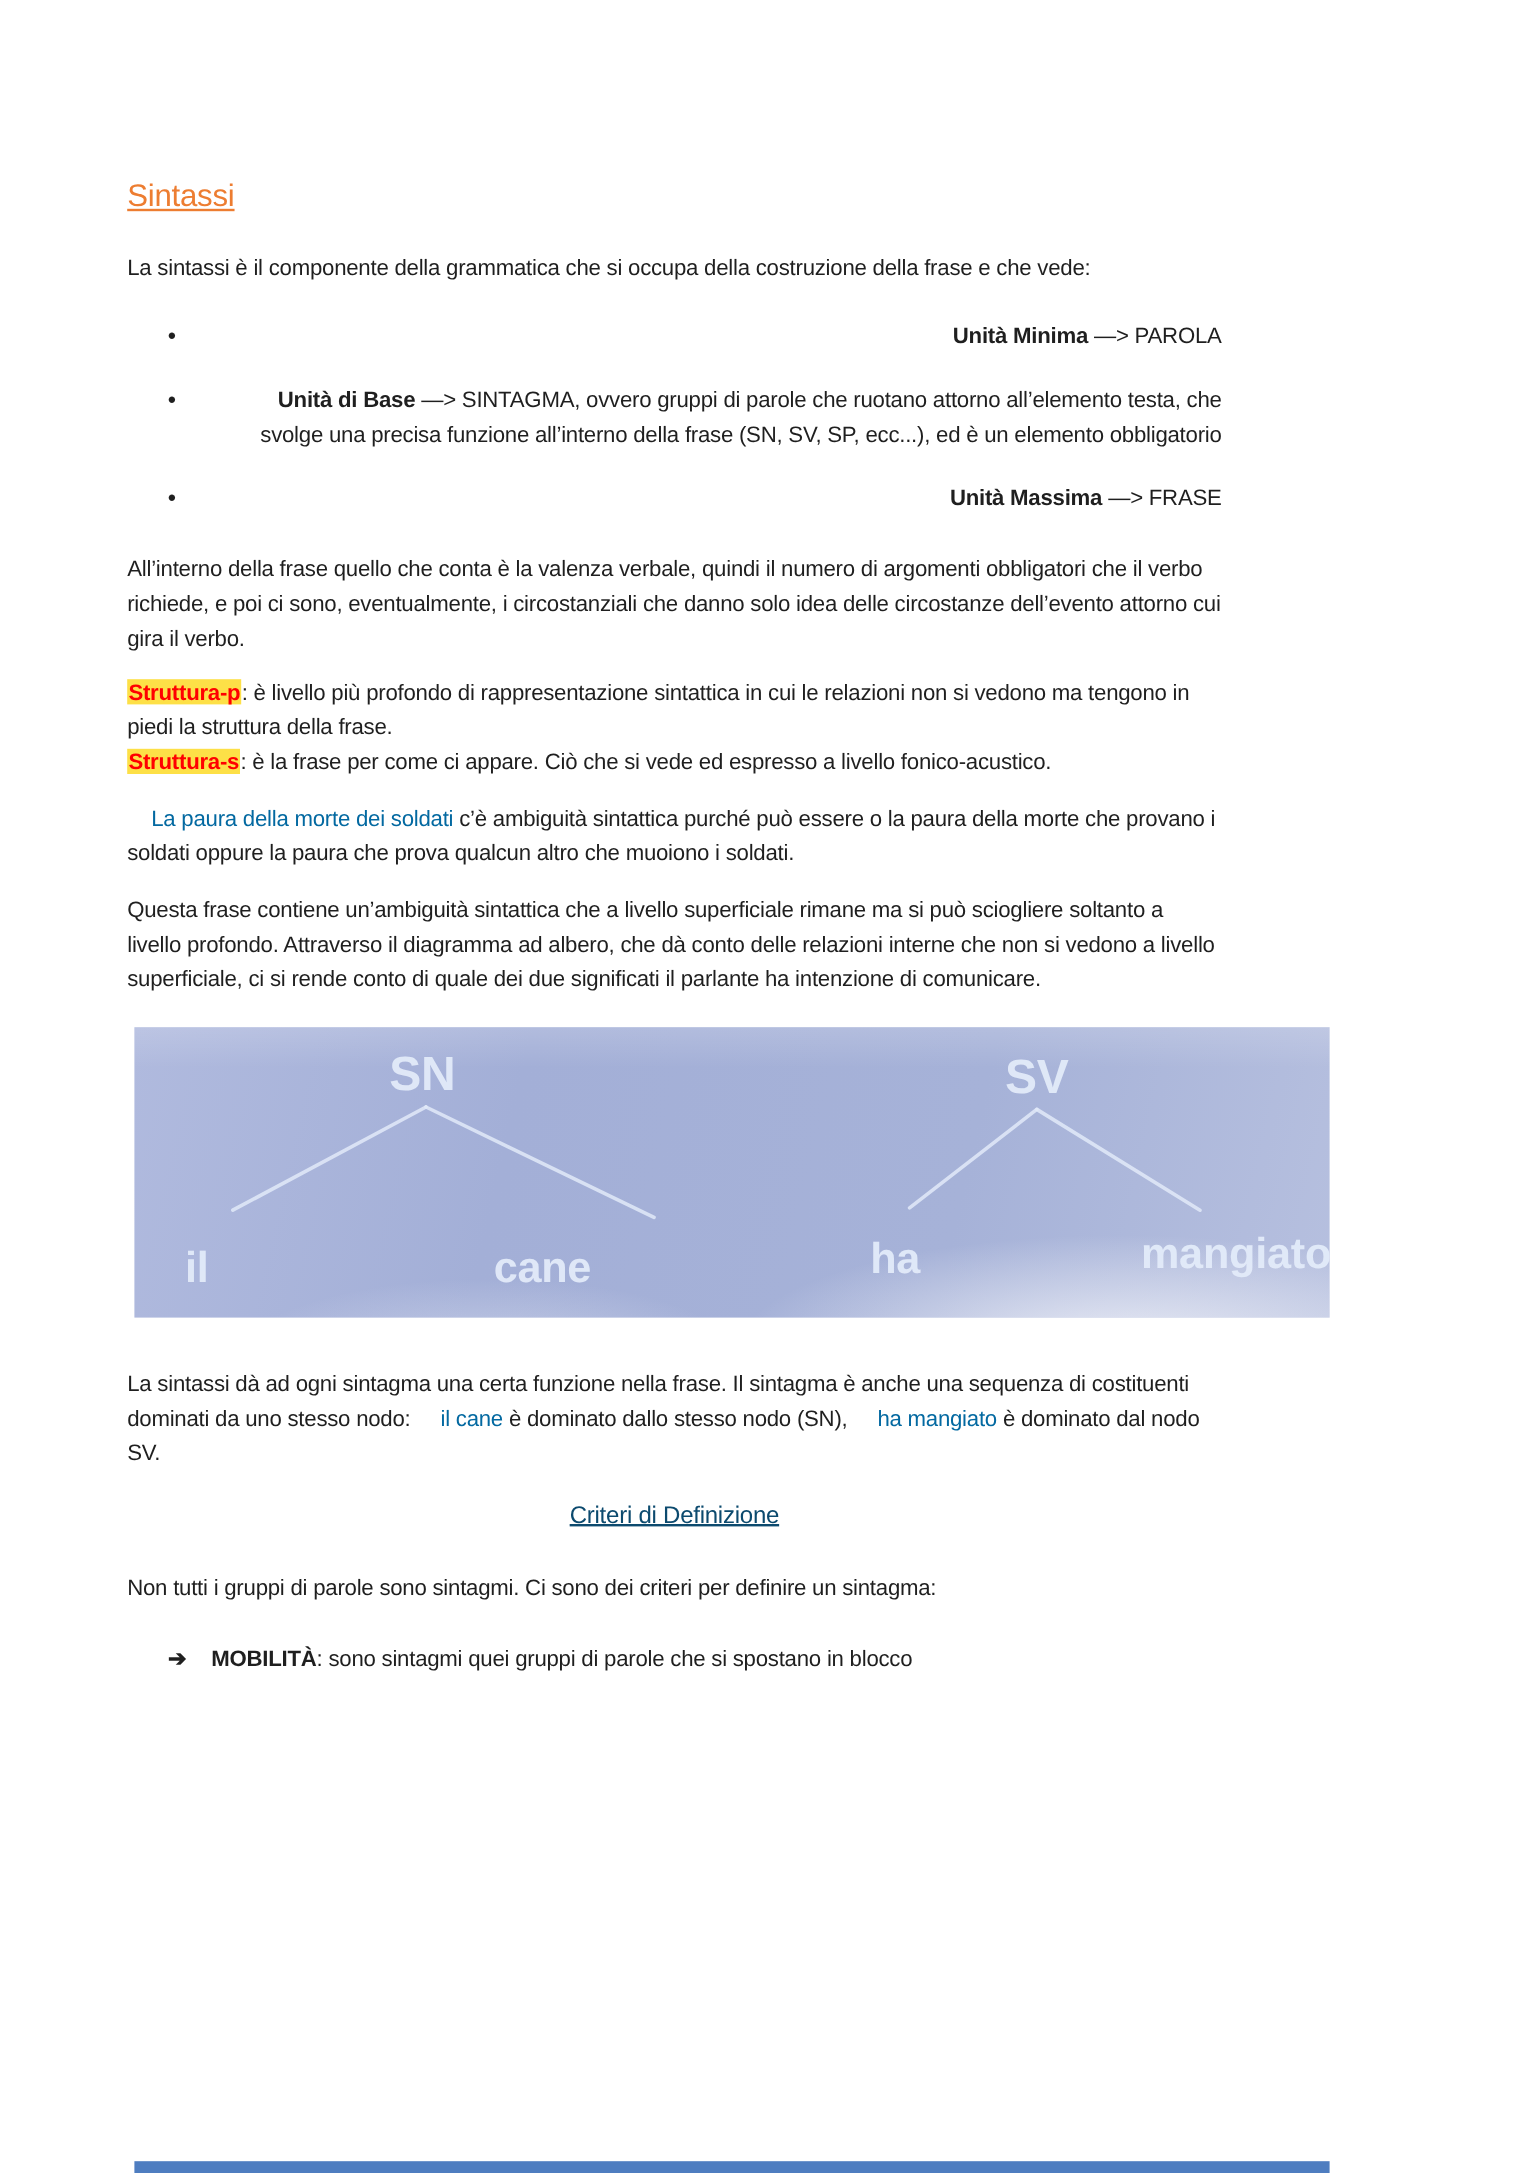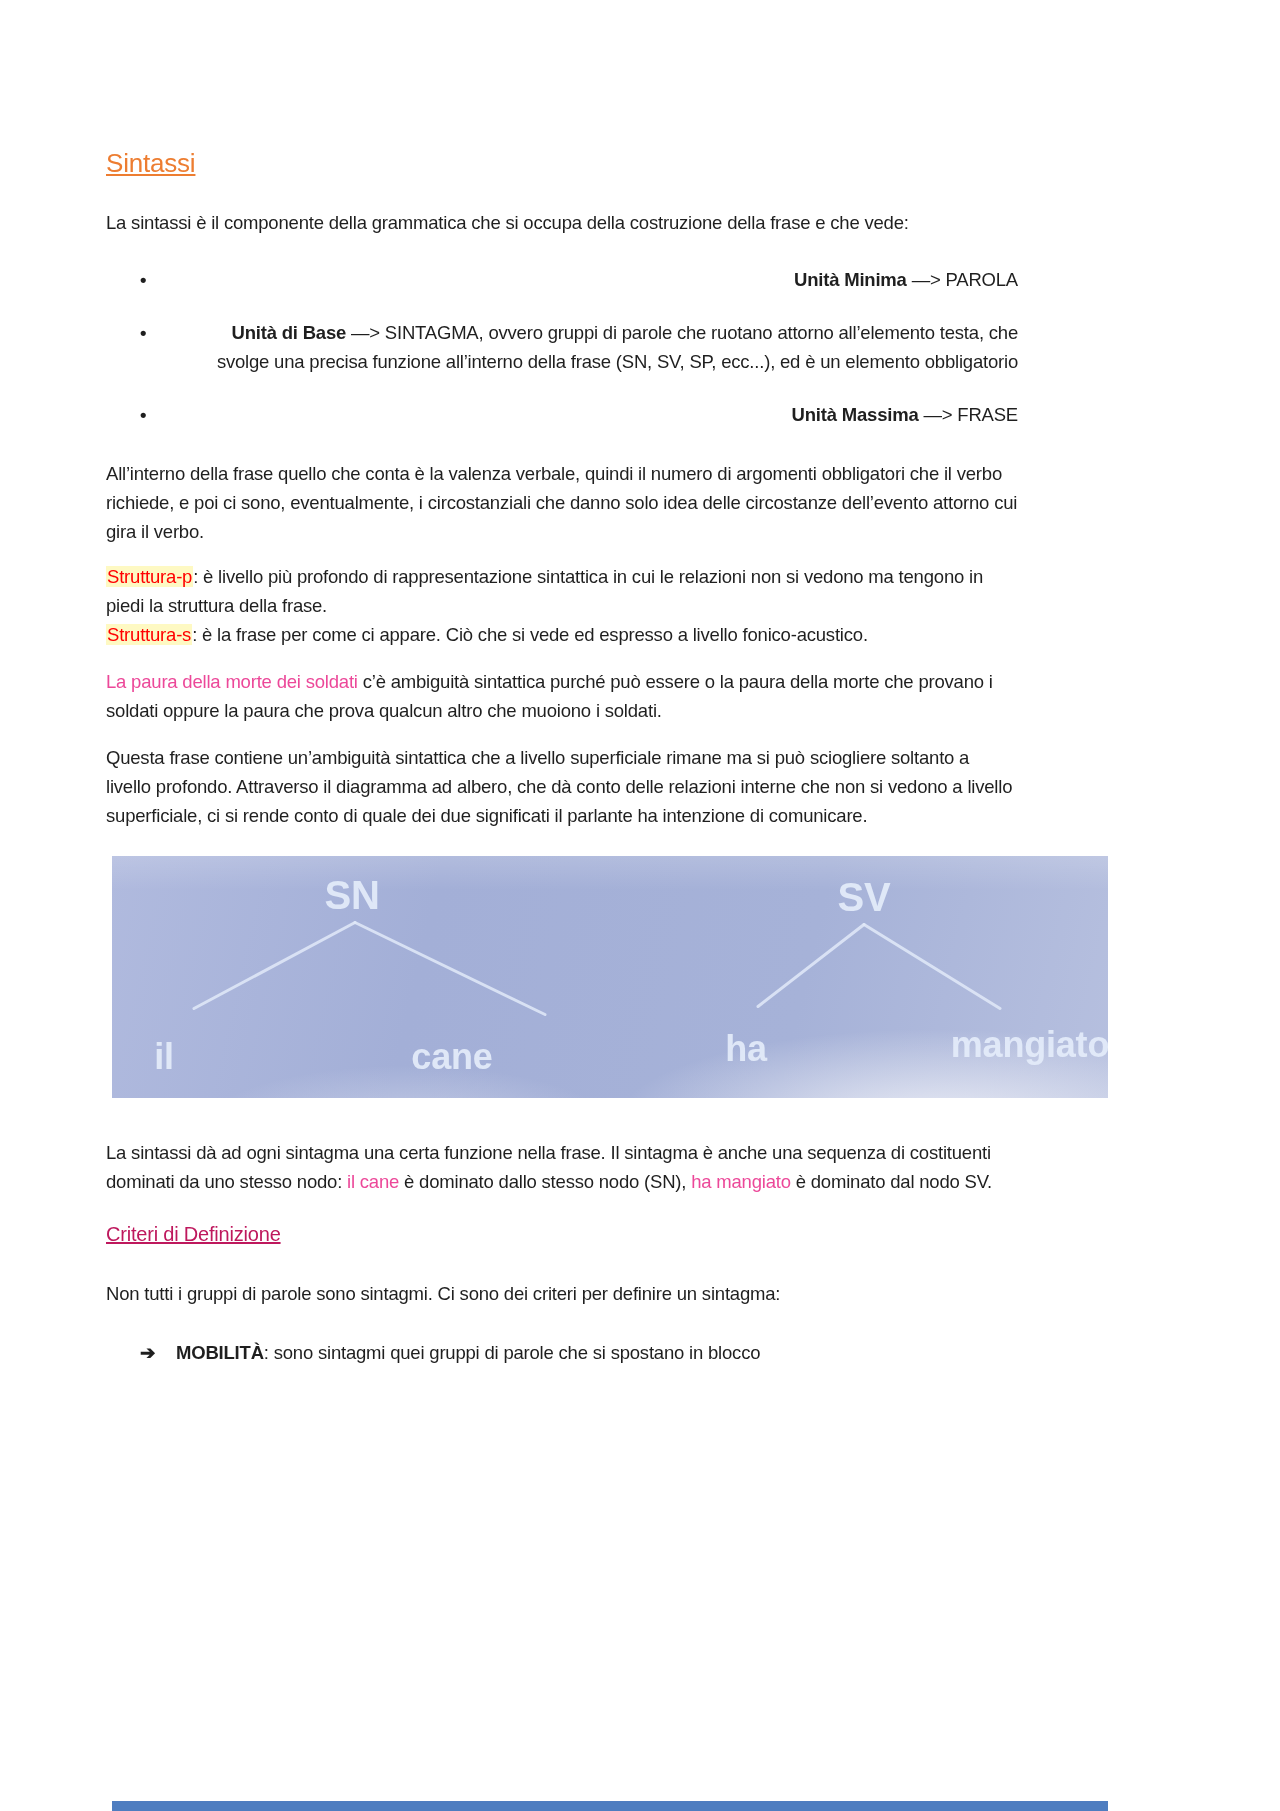--- a/index.html
+++ b/index.html
@@ -14,31 +14,32 @@
     overflow:hidden;
   }
   .content { width:912px; font-size:18.5px; line-height:29px; letter-spacing:-0.2px; }
   h1.title {
     font-size:26px; line-height:30px; font-weight:400;
     color:#ED7D31; text-decoration:underline;
     margin:0 0 30px 0;
   }
   h2.subtitle {
     font-size:20px; line-height:29px; font-weight:400;
-    color:#be185d; text-decoration:underline;
+    color:#0c4a6e; text-decoration:underline;
     margin:0 0 30px 0;
+    text-align:center;
   }
   p { margin:0; }
   .mb-lg { margin-bottom:28px; }
   .mb-md { margin-bottom:24px; }
   .mb-sm { margin-bottom:18px; }
   .mb-xs { margin-bottom:16px; }
   .b { font-weight:700; }
-  .hl { background:#fef9c3; color:#FF0000; font-weight:400; padding:0 1px; }
-  .green { color:#ec4899; }
+  .hl { background:#fde047; color:#FF0000; font-weight:700; padding:0 1px; }
+  .green { color:#0369a1;margin-left:20px; }
   .u { }
   .li { display:flex; margin-bottom:24px; }
   .li .marker { flex:none; width:36px; margin-left:34px; font-weight:700; }
   .li .li-text { flex:1;text-align:right; }
   .arrow-item { display:flex; margin-bottom:34px; }
   .arrow-item .marker { flex:none; width:36px; margin-left:34px; font-weight:700; }
   .example-line { margin-left:89px; margin-bottom:0; }
   .photo {
     position:relative;
     width:1054px; height:242px;

